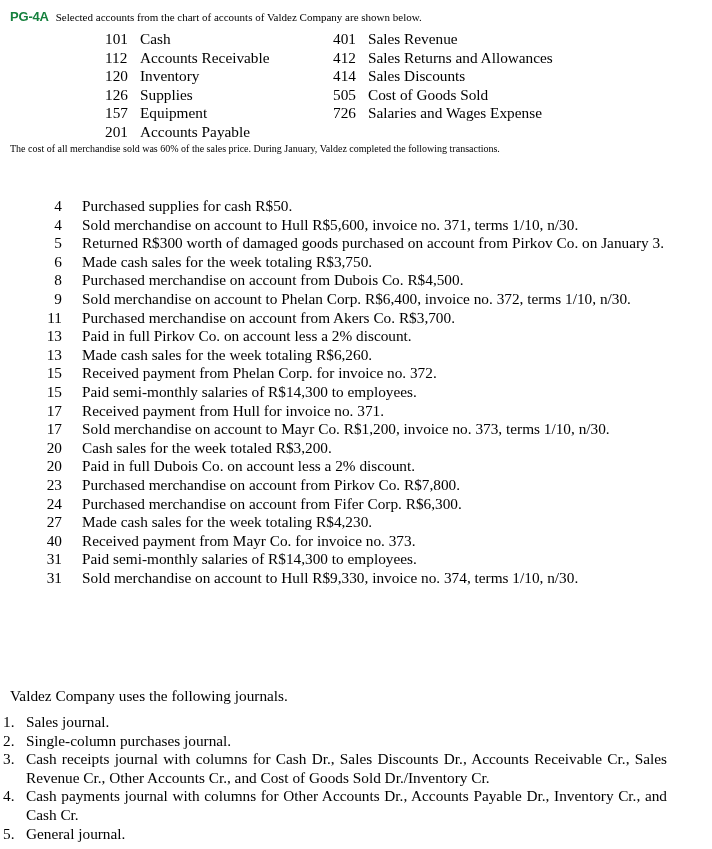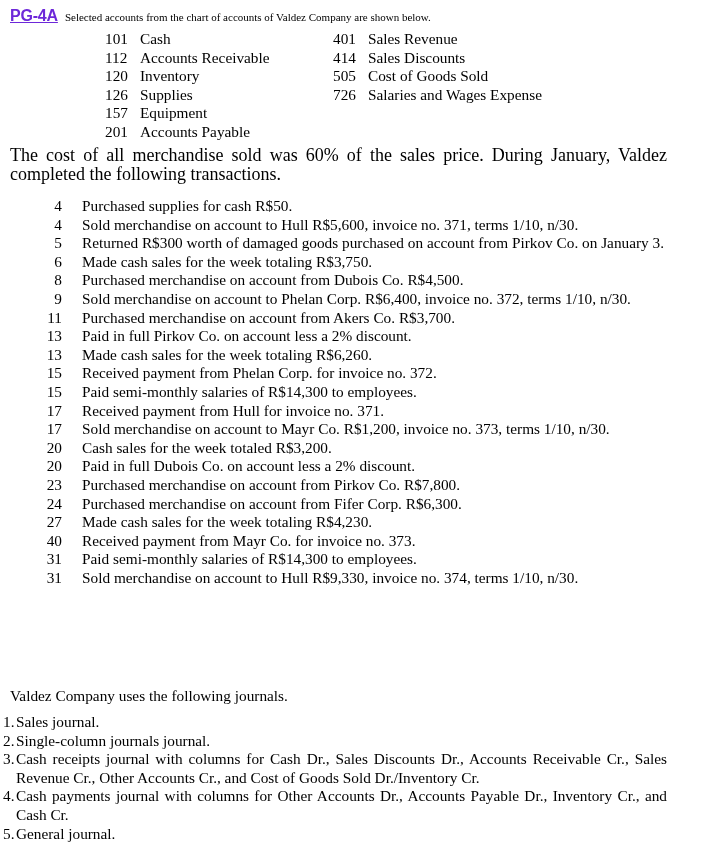--- a/index.html
+++ b/index.html
@@ -30,24 +30,23 @@
     left: 10px;
     top: 6px;
     width: 660px;
     font-size: 15.5px;
     line-height: 20px;
     white-space: nowrap;
   }
   .prob-code {
     font-family: "Liberation Sans", "DejaVu Sans", sans-serif;
     font-weight: bold;
-    font-size: 16px;
-    color: #6d28d9;
+    font-size: 13px;
+    color: #15803d;
     letter-spacing: -0.2px;
-    text-decoration: underline;
   }
   .header-text {
     font-size: 11px;
     margin-left: 7px;
   }
 
   
   .accounts {
     position: absolute;
     left: 0;
@@ -74,23 +73,23 @@
     flex: 0 0 26px;
   }
   .acct-name {
     margin-left: 9px;
   }
 
   
   .intro {
     position: absolute;
     left: 10px;
-    top: 146px;
+    top: 140px;
     width: 657px;
-    font-size: 18px;
+    font-size: 10px;
     line-height: 18.6px;
     text-align: justify;
     text-justify: inter-word;
   }
 
   
   .transactions {
     position: absolute;
     left: 0;
     top: 197px;
@@ -148,21 +147,21 @@
   }
   .jnum {
     position: absolute;
     left: 3px;
     top: 0;
     width: 20px;
     text-align: left;
     font-size: 15.3px;
   }
   .jtext {
-    margin-left: 16px;
+    margin-left: 26px;
     padding-right: 45px;
     font-size: 15.3px;
     line-height: 18.6px;
   }
   .jtext.justify {
     text-align: justify;
     text-justify: inter-word;
   }
 </style>
 </head>
@@ -200,20 +199,24 @@
           <span class="acct-num">201</span>
           <span class="acct-name">Accounts Payable</span>
         </div>
       </div>
     <div class="acct-col right" id="acct-right">
         <div class="acct-row">
           <span class="acct-num">401</span>
           <span class="acct-name">Sales Revenue</span>
         </div>
         <div class="acct-row">
+          <span class="acct-num">412</span>
+          <span class="acct-name">Sales Returns and Allowances</span>
+        </div>
+        <div class="acct-row">
           <span class="acct-num">414</span>
           <span class="acct-name">Sales Discounts</span>
         </div>
         <div class="acct-row">
           <span class="acct-num">505</span>
           <span class="acct-name">Cost of Goods Sold</span>
         </div>
         <div class="acct-row">
           <span class="acct-num">726</span>
           <span class="acct-name">Salaries and Wages Expense</span>
@@ -312,21 +315,21 @@
 
   <div class="journals-lead">Valdez Company uses the following journals.</div>
 
   <div class="journals" id="jrn-list">
       <div class="jrow">
         <span class="jnum">1.</span>
         <div class="jtext">Sales journal.</div>
       </div>
       <div class="jrow">
         <span class="jnum">2.</span>
-        <div class="jtext">Single-column journals journal.</div>
+        <div class="jtext">Single-column purchases journal.</div>
       </div>
       <div class="jrow">
         <span class="jnum">3.</span>
         <div class="jtext justify">Cash receipts journal with columns for Cash Dr., Sales Discounts Dr., Accounts Receivable Cr., Sales Revenue Cr., Other Accounts Cr., and Cost of Goods Sold Dr./Inventory Cr.</div>
       </div>
       <div class="jrow">
         <span class="jnum">4.</span>
         <div class="jtext justify">Cash payments journal with columns for Other Accounts Dr., Accounts Payable Dr., Inventory Cr., and Cash Cr.</div>
       </div>
       <div class="jrow">

